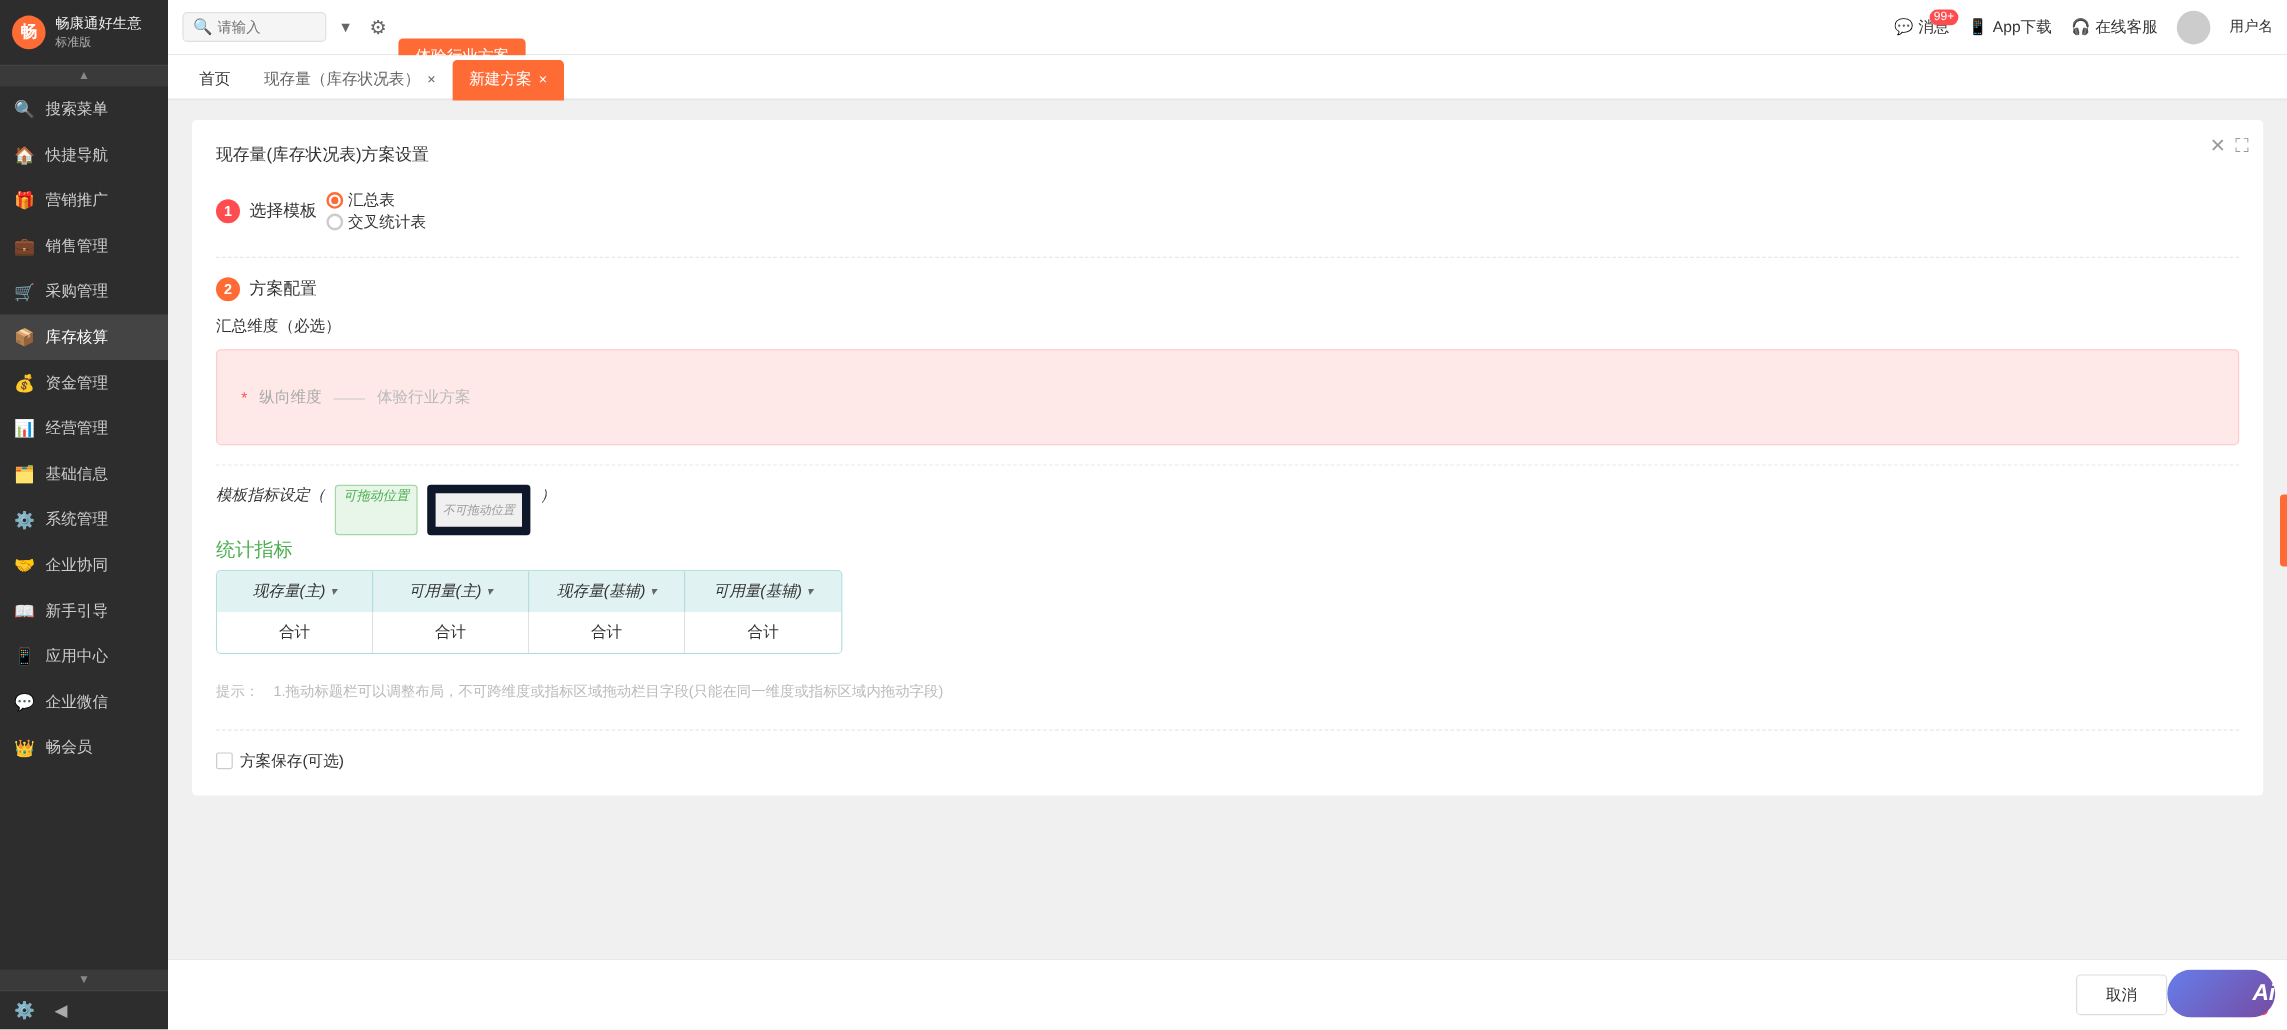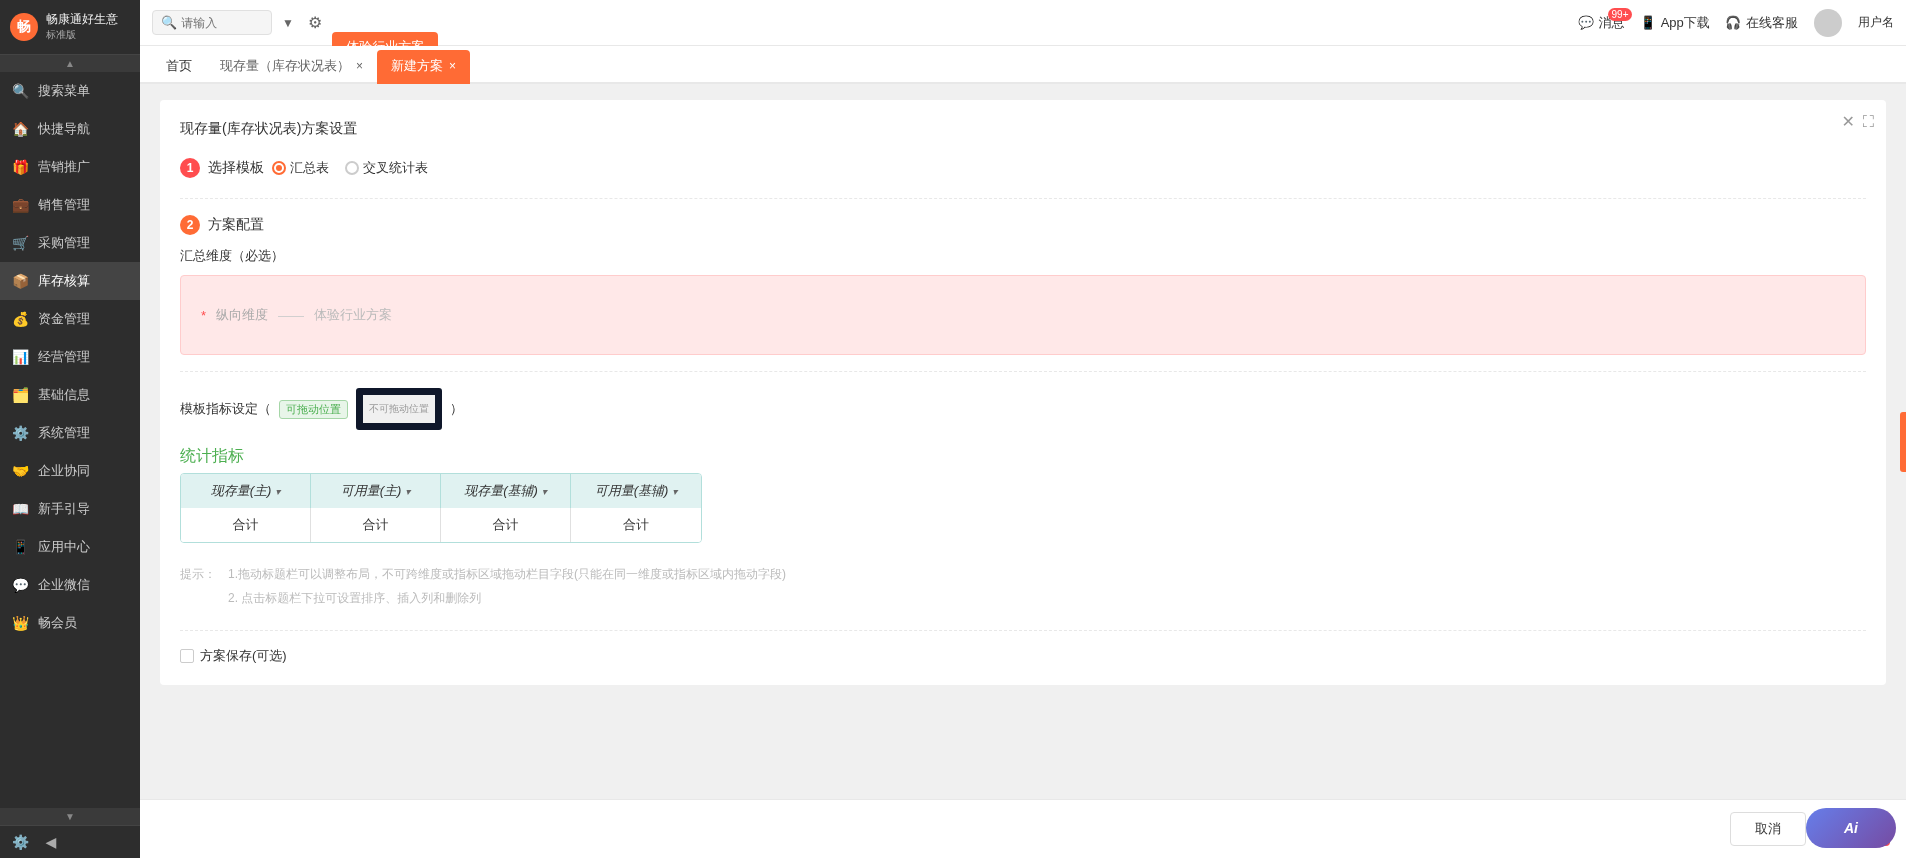--- a/index.html
+++ b/index.html
@@ -235,22 +235,22 @@
     .section-num.orange { background: #ff6b35; }
     .section-title {
       font-size: 14px;
       color: #333;
       font-weight: 500;
     }
 
     
     .radio-group {
       display: flex;
-      align-items: flex-end;
-      gap: 16px;
+      align-items: flex-start;
+      flex-direction: column;
     }
     .radio-item {
       display: flex;
       align-items: center;
       gap: 4px;
       cursor: pointer;
       font-size: 13px;
       color: #333;
     }
     .radio-dot {
@@ -311,23 +311,23 @@
     }
 
     
     .indicator-settings {
       margin-top: 16px;
     }
     .indicator-label {
       font-size: 13px;
       color: #333;
       display: flex;
-      align-items: center;
       gap: 8px;
-      margin-bottom: 16px;
+      margin-bottom: 2px;
+      font-style: italic;
     }
     .tag-draggable {
       background: #e8f5e9;
       color: #4caf50;
       border: 1px solid #a5d6a7;
       border-radius: 3px;
       padding: 1px 6px;
       font-size: 11px;
     }
     .tag-no-drag {
@@ -472,23 +472,23 @@
     .ai-badge {
       position: fixed;
       bottom: 10px;
       right: 10px;
       width: 90px;
       height: 40px;
       background: linear-gradient(135deg, #667eea 0%, #764ba2 100%);
       border-radius: 20px;
       display: flex;
       align-items: center;
-      justify-content: center;
+      justify-content: flex-end;
       color: white;
-      font-size: 14px;
+      font-size: 19px;
       font-weight: bold;
       cursor: pointer;
       font-style: italic;
     }
   </style>
 </head>
 <body>
 
 <div class="sidebar">
   <div class="sidebar-logo">
@@ -701,21 +701,20 @@
               </div>
               <div class="stat-col-body">
                 <span>合计</span>
               </div>
             </div>
           </div>
 
           
           <div class="hints">
             <div>提示：　<span>1.拖动标题栏可以调整布局，不可跨维度或指标区域拖动栏目字段(只能在同一维度或指标区域内拖动字段)</span></div>
-            <div>　　　　<span>2. 点击标题栏下拉可设置排序、插入列和删除列</span></div>
           </div>
         </div>
       </div>
 
       <hr class="divider">
 
       <div class="save-option">
         <div class="save-checkbox"></div>
         <span>方案保存(可选)</span>
       </div>

